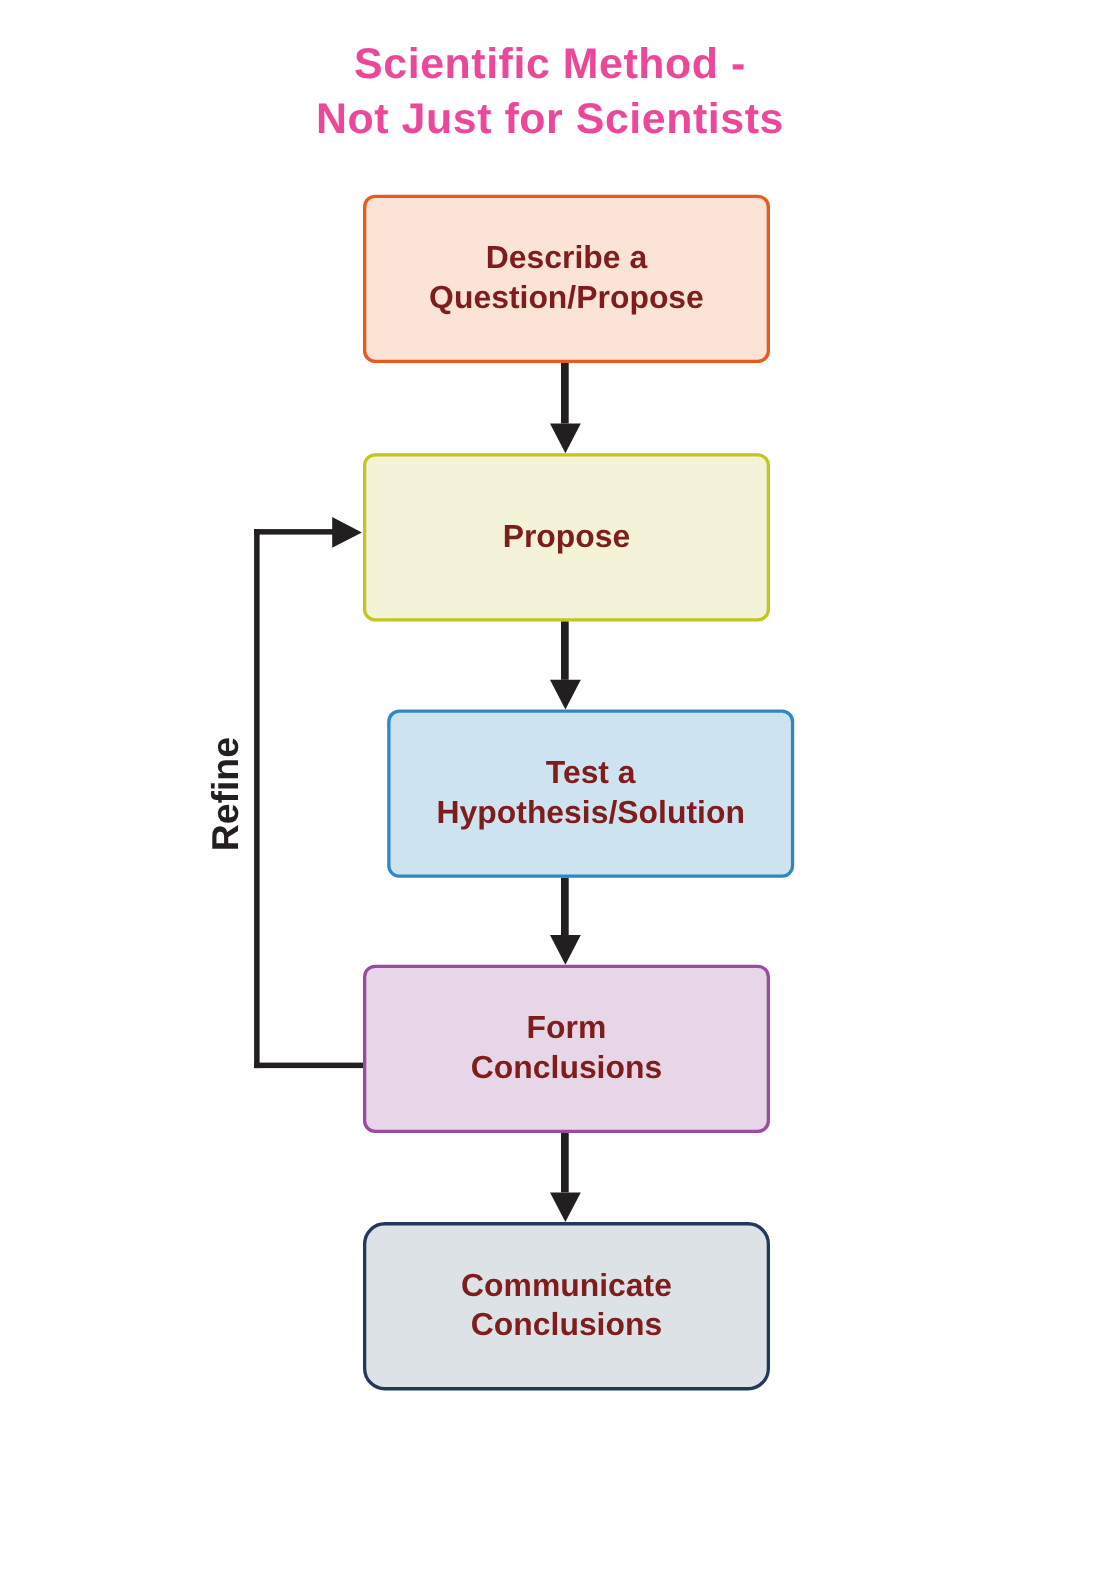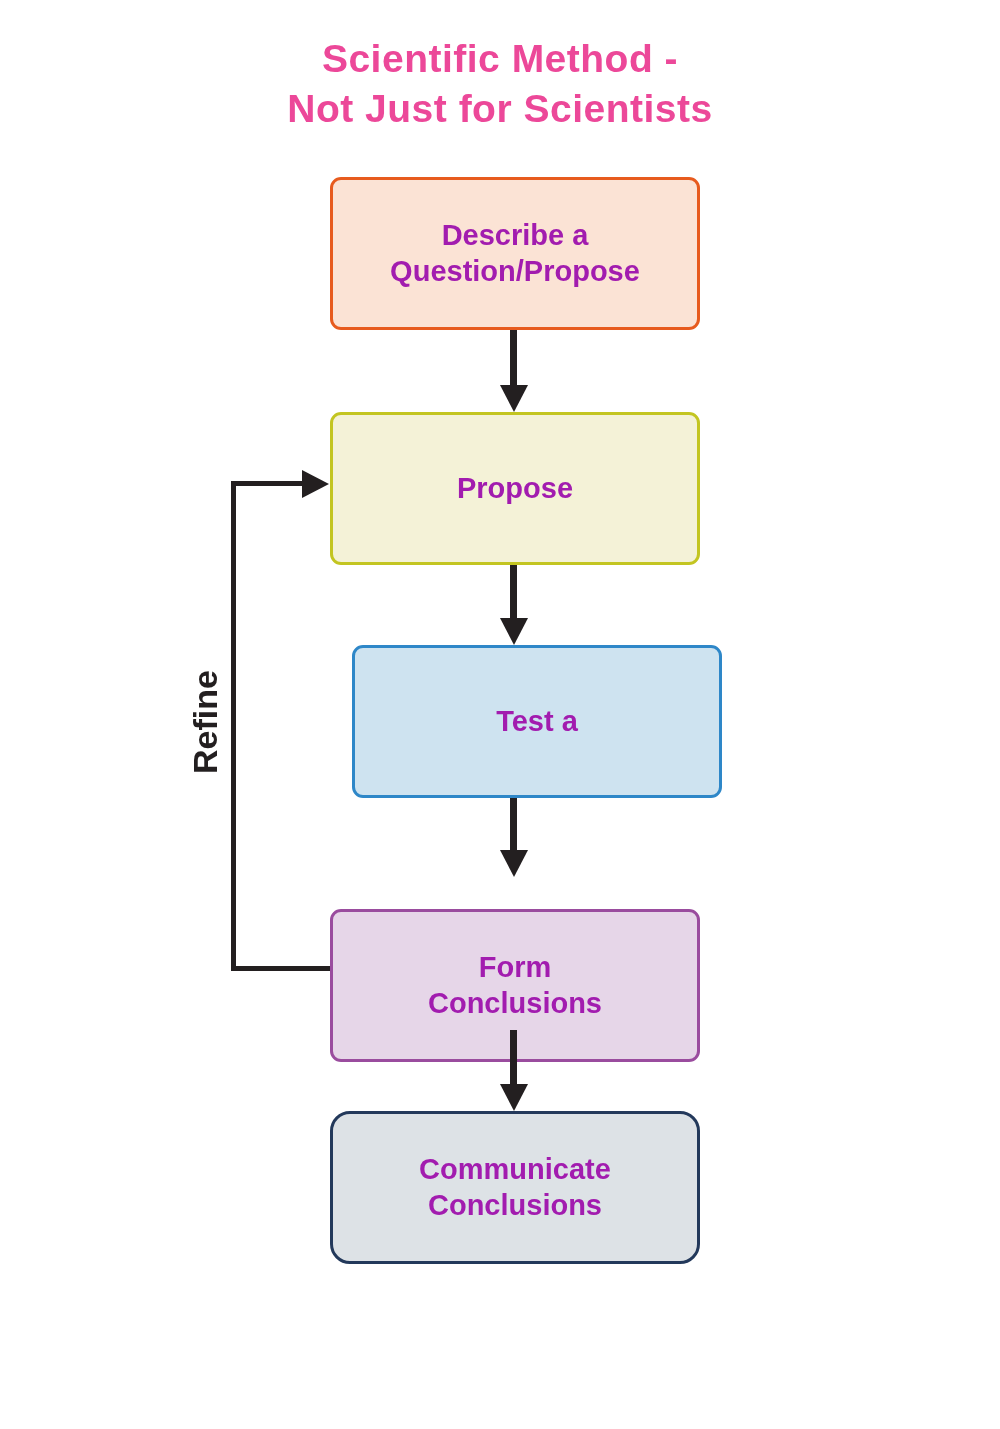--- a/index.html
+++ b/index.html
@@ -38,26 +38,26 @@
     border-radius: 11px;
     display: flex;
     align-items: center;
     justify-content: center;
   }
   .node-text {
     text-align: center;
     font-size: 29px;
     line-height: 1.24;
     font-weight: bold;
-    color: #a21caf;
+    color: #7f1d1d;
   }
   .node1 { top: 177px; }
   .node2 { top: 412px; }
   .node3 { top: 645px; }
-  .node4 { top: 909px; justify-content: center; }
+  .node4 { top: 877px; justify-content: center; }
   .node5 { top: 1111px; border-radius: 20px; }
 
   
   .arrow-down {
     position: absolute;
     left: 510px;
     width: 7px;
   }
   .arrow-down .shaft {
     position: absolute;
@@ -126,21 +126,21 @@
 
   <div class="node node1" style="background-color: rgb(251, 227, 213); border-color: rgb(231, 91, 30);">
     <div class="node-text"><span>Describe a</span><br><span>Question/Propose</span></div>
   </div>
 
   <div class="node node2" style="background-color: rgb(244, 242, 215); border-color: rgb(195, 197, 33);">
     <div class="node-text"><span>Propose</span><br></div>
   </div>
 
   <div class="node node3" style="background-color: rgb(206, 227, 240); border-color: rgb(46, 135, 200); margin-left: 22px;">
-    <div class="node-text"><span>Test a</span><br></div>
+    <div class="node-text"><span>Test a</span><br><span>Hypothesis/Solution</span></div>
   </div>
 
   <div class="node node4" style="background-color: rgb(230, 214, 232); border-color: rgb(154, 76, 158);">
     <div class="node-text"><span>Form</span><br><span>Conclusions</span></div>
   </div>
 
   <div class="node node5" style="background-color: rgb(221, 226, 230); border-color: rgb(35, 57, 91);">
     <div class="node-text"><span>Communicate</span><br><span>Conclusions</span></div>
   </div>
 

